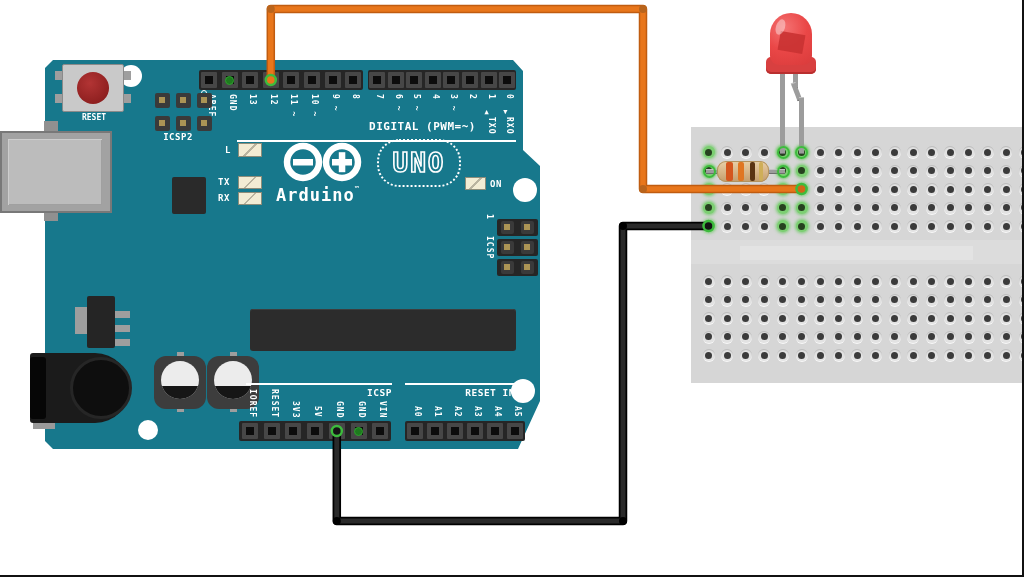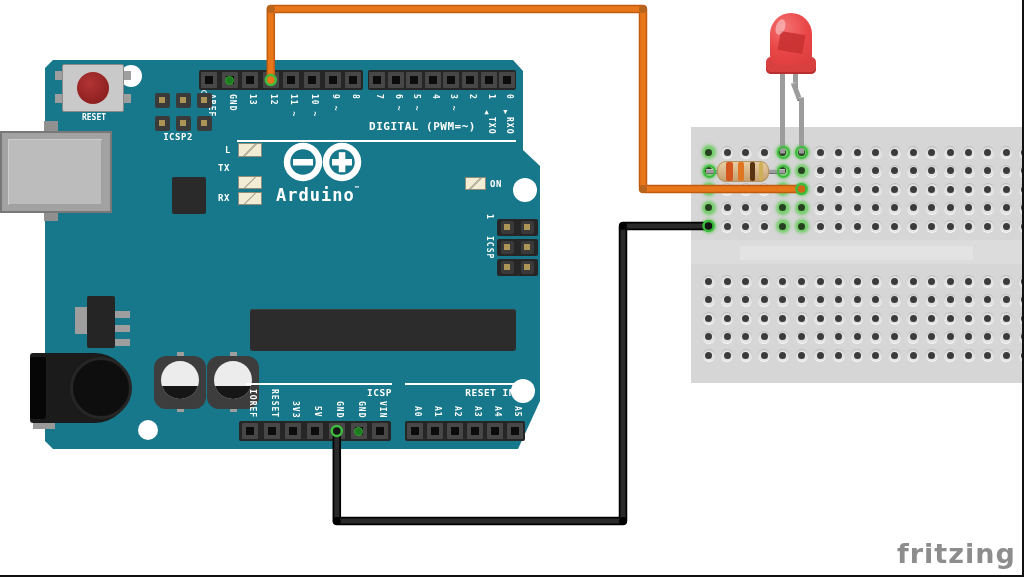--- a/index.html
+++ b/index.html
@@ -264,38 +264,41 @@
   <div id="icsp2"></div>
   <div class="abs silk" style="left:148px;top:132px;width:60px;text-align:center;">ICSP2</div>
   <div class="abs" style="left:201px;top:90px;width:6px;height:6px;border:1.5px solid #fff;border-radius:50%;box-sizing:border-box;"></div>
 
   <div id="dheader"></div>
   <div class="abs wline" style="left:237px;top:140px;width:279px;"></div>
   <div class="abs silk" style="left:360px;top:120px;width:125px;text-align:center;font-size:11px;">DIGITAL (PWM=~)</div>
 
   <div class="abs silk" style="left:225px;top:145px;">L</div>
   <div class="abs ledbox" style="left:238px;top:143px;width:24px;height:14px;"></div>
-  <div class="abs silk" style="left:218px;top:163px;text-align:right;">TX</div>
+  <div class="abs silk" style="left:218px;top:177px;text-align:right;">TX</div>
   <div class="abs ledbox" style="left:238px;top:176px;width:24px;height:13px;"></div>
   <div class="abs silk" style="left:218px;top:193px;">RX</div>
   <div class="abs ledbox" style="left:238px;top:192px;width:24px;height:13px;"></div>
   <div class="abs ledbox" style="left:465px;top:177px;width:21px;height:13px;"></div>
   <div class="abs silk" style="left:490px;top:179px;">ON</div>
 
   <div class="abs" style="left:172px;top:177px;width:34px;height:37px;background:#2a2a2a;border-radius:2px;"></div>
 
   <svg class="abs" style="left:279px;top:139px;" width="90" height="46" viewBox="0 0 90 46">
     <circle cx="24" cy="23" r="16" fill="none" stroke="#fff" stroke-width="6.5"></circle>
     <circle cx="63" cy="23" r="16" fill="none" stroke="#fff" stroke-width="6.5"></circle>
     <rect x="14" y="20" width="20" height="6.5" fill="#fff"></rect>
     <rect x="53" y="20" width="20" height="6.5" fill="#fff"></rect>
     <rect x="59.8" y="13.2" width="6.5" height="20" fill="#fff"></rect>
   </svg>
   <div class="abs" style="left:276px;top:185px;">
     <span id="brand-text">Arduino</span><span style="color:#fff;font:bold 7px 'DejaVu Sans Mono',monospace;vertical-align:top;">™</span>
+  </div>
+  <div id="uno-badge" class="abs" style="left:377px;top:139px;width:80px;height:44px;">
+    <span id="uno-text">UNO</span>
   </div>
 
   <div id="icsp1"></div>
   <div class="abs vlabel" style="left:481px;top:214px;height:14px;">1</div>
   <div class="abs vlabel" style="left:481px;top:236px;height:44px;">ICSP</div>
 
   <div class="abs" style="left:250px;top:309px;width:266px;height:42px;background:#2c2c2c;border-radius:3px;box-shadow:inset 0 1px 0 #3d3d3d;"></div>
 
   <div class="abs" style="left:75px;top:307px;width:13px;height:27px;background:#9e9e9e;"></div>
   <div class="abs" style="left:113px;top:311px;width:17px;height:7px;background:#9e9e9e;"></div>
@@ -436,18 +439,17 @@
     <g>
       <polyline id="w-black-edge" points="336.8,431 336.8,521 623,521 623,226 708.5,226" fill="none" stroke-width="8.5" stroke-linejoin="round" stroke-linecap="round" stroke="#000000"></polyline>
       <polyline id="w-black" points="336.8,431 336.8,521 623,521 623,226 708.5,226" fill="none" stroke-width="5" stroke-linejoin="round" stroke-linecap="round" stroke="#2a2a2a"></polyline>
       <circle cx="336.8" cy="521" r="4" fill="#000"></circle>
       <circle cx="623" cy="521" r="4" fill="#000"></circle>
       <circle cx="623" cy="226" r="4" fill="#000"></circle>
       <circle cx="336.8" cy="431" r="5" fill="#141414" stroke="#3dbb3d" stroke-width="2.5"></circle>
       <circle cx="708.5" cy="226" r="5" fill="#141414" stroke="#3dbb3d" stroke-width="2.5"></circle>
     </g>
   </svg>
-    <div id="watermark" class="abs" style="left:897px;top:538px;">fritzing</div>
     <div class="abs ring" style="left:702.5px;top:165px;"></div>
     <div class="abs ring" style="left:777px;top:165px;"></div>
     <div class="abs ring" style="left:776.5px;top:146px;"></div>
     <div class="abs ring" style="left:795px;top:146px;"></div>
   </div>
 
 </body></html>

